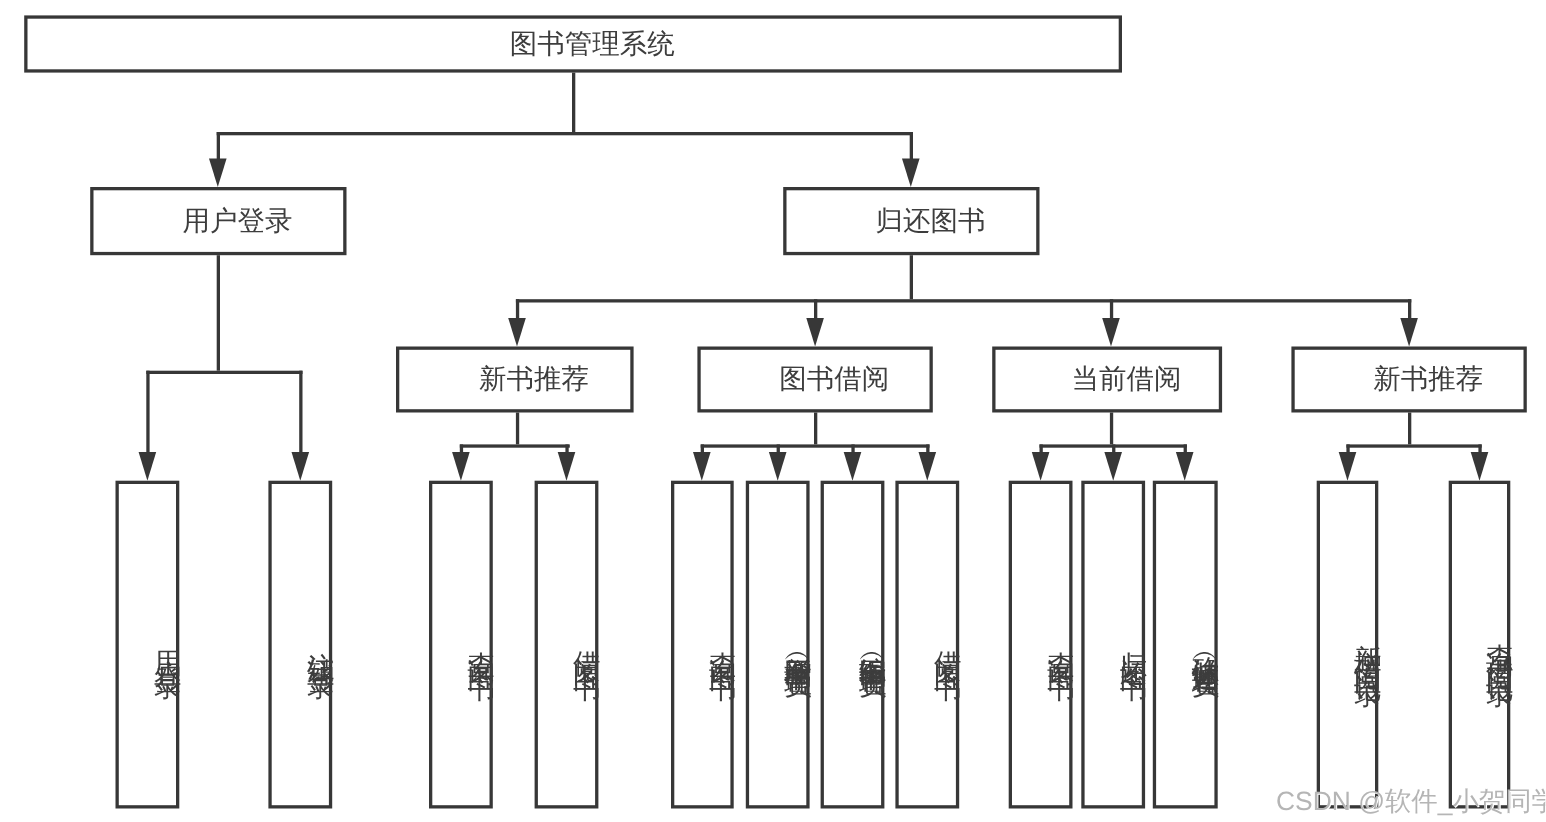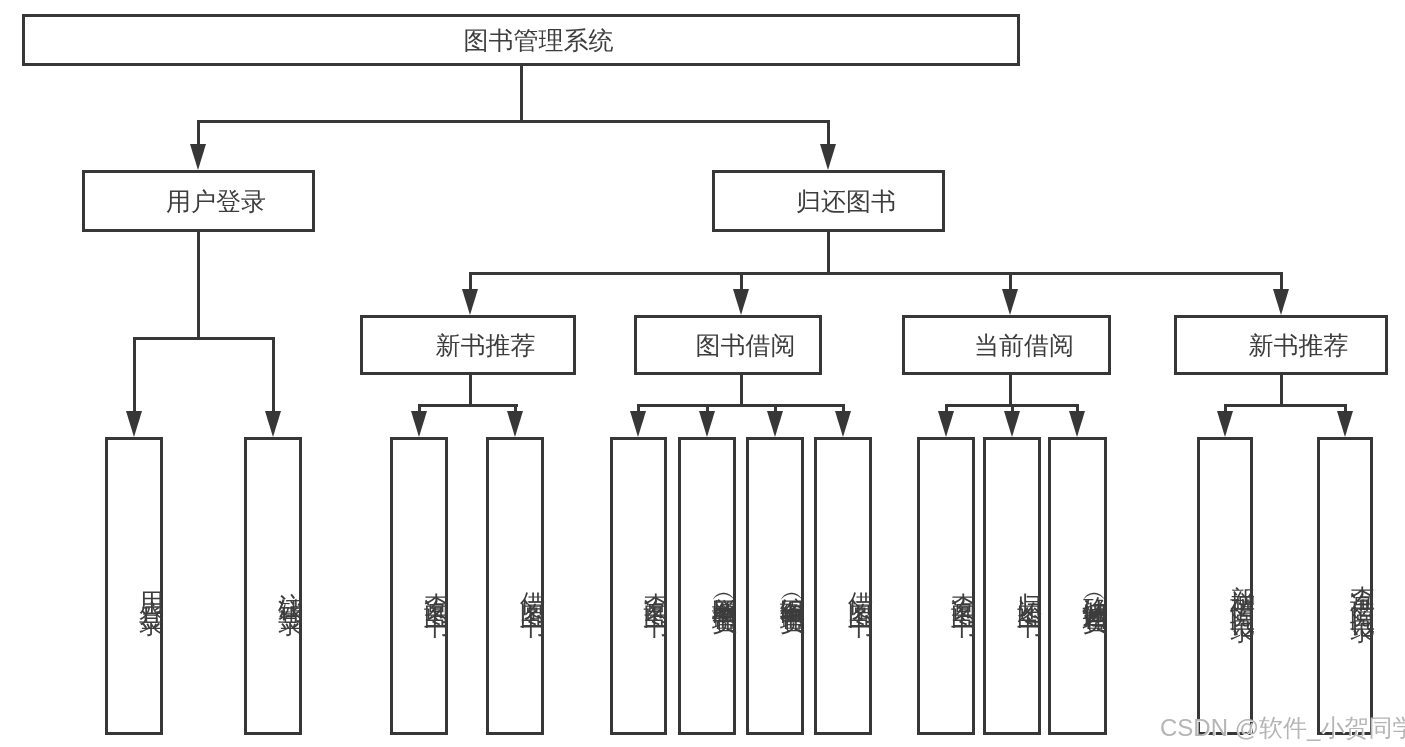--- a/index.html
+++ b/index.html
@@ -78,21 +78,21 @@
     <div class="ahead" style="left:733px; top:289px;"></div>
     <div class="vline" style="left:1009px; top:272px; height:19px;"></div>
     <div class="ahead" style="left:1002px; top:289px;"></div>
     <div class="vline" style="left:1280px; top:272px; height:19px;"></div>
     <div class="ahead" style="left:1273px; top:289px;"></div>
   </div>
 
   <div class="box" style="left:360px; top:315px; width:216px; height:60px;">
     <span>新书推荐</span>
   </div>
-  <div class="box" style="left:634px; top:315px; width:188px; height:60px;">
+  <div class="box" style="left:634px; top:315px; width:214px; height:60px;">
     <span>图书借阅</span>
   </div>
   <div class="box" style="left:902px; top:315px; width:209px; height:60px;">
     <span>当前借阅</span>
   </div>
   <div class="box" style="left:1174px; top:315px; width:214px; height:60px;">
     <span>新书推荐</span>
   </div>
 
   <div>

